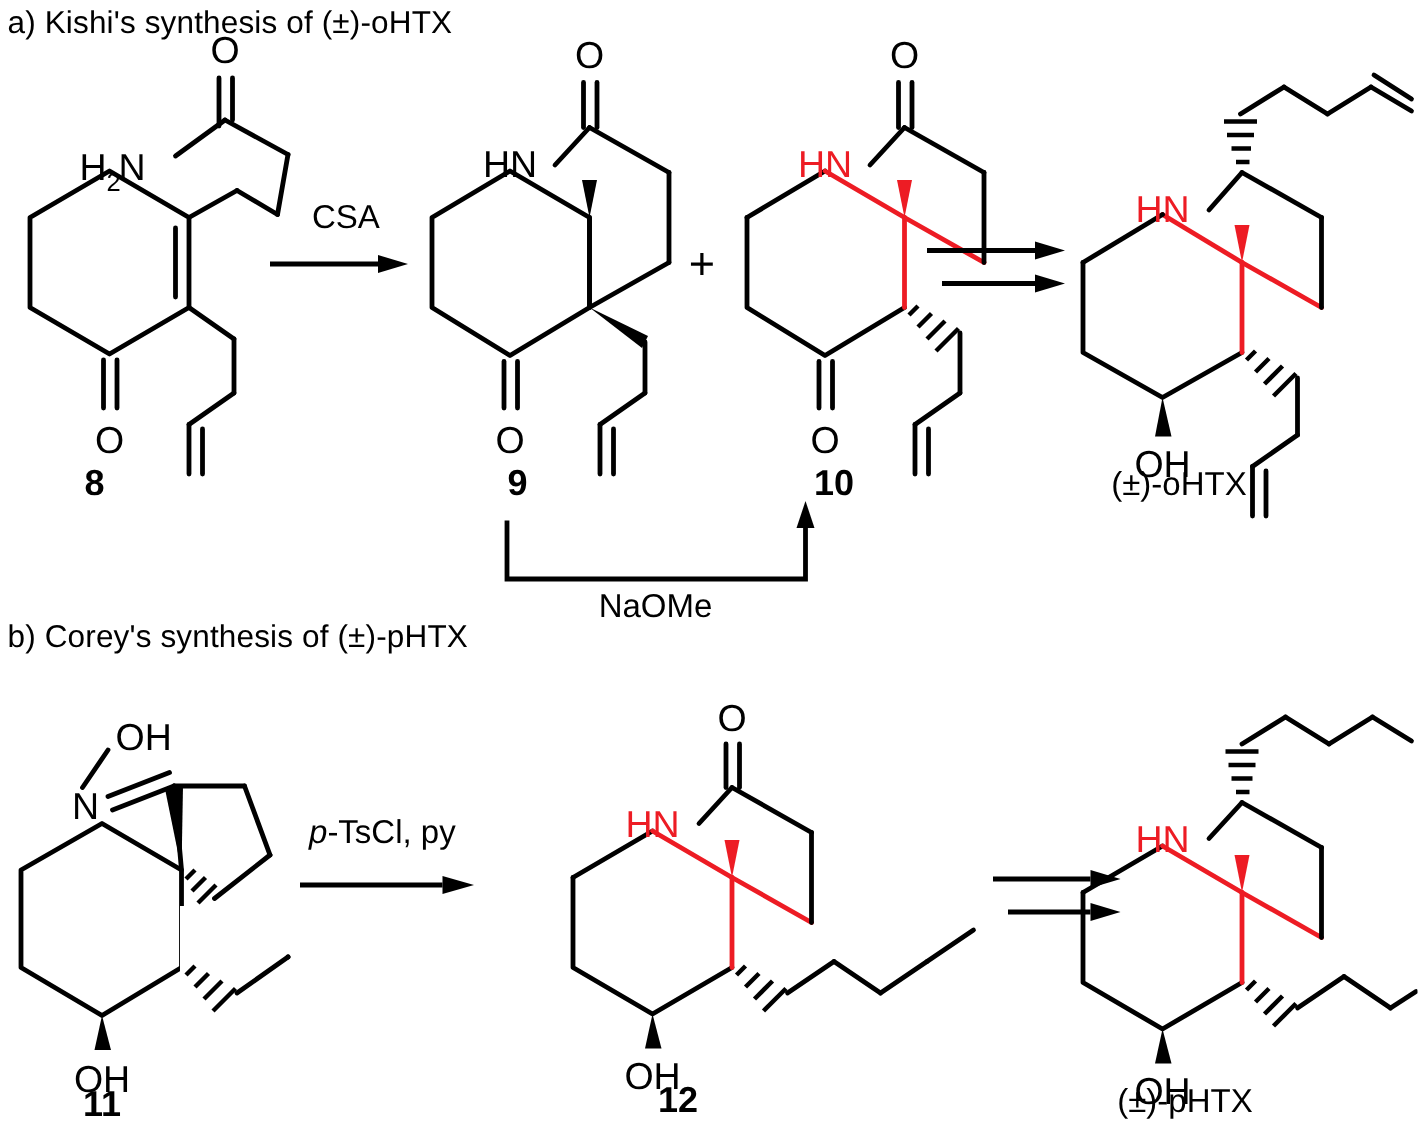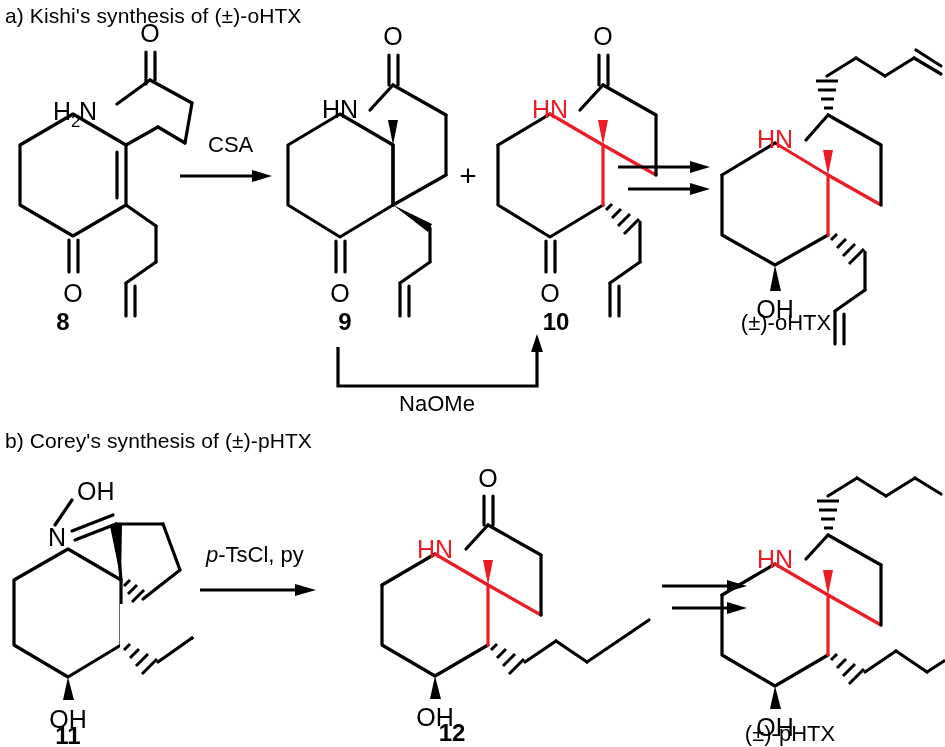--- a/index.html
+++ b/index.html
@@ -1,21 +1,21 @@
 <!DOCTYPE html>
 <html><head>
 <meta charset="utf-8">
 <style>
   html,body{margin:0;padding:0;background:#ffffff;}
   body{width:945px;height:747px;position:relative;
        font-family:"Liberation Sans", sans-serif;color:#000;overflow:hidden;}
   .scheme{position:absolute;left:0;top:0;width:945px;height:747px;}
   .heading{position:absolute;font-size:21px;letter-spacing:0.1px;white-space:nowrap;}
   #heading-a{left:5px;top:4px;}
-  #heading-b{left:5px;top:429px;}
+  #heading-b{left:5px;top:413px;}
   .atom{font-size:25px;font-weight:400;fill:#000;}
   .atom-red{font-size:25px;fill:#ED1C24;}
   .sub{font-size:17px;}
   .cmplabel{font-size:24px;font-weight:bold;fill:#000;}
   .namelabel{font-size:22px;fill:#000;}
   .reagent{font-size:22px;fill:#000;}
   .reagent-ital{font-style:italic;}
   svg{display:block;}
   .bk{stroke:#000;stroke-width:3.2;fill:none;stroke-linecap:round;stroke-linejoin:round;}
   .rd{stroke:#ED1C24;stroke-width:3.2;fill:none;stroke-linecap:round;stroke-linejoin:round;}

